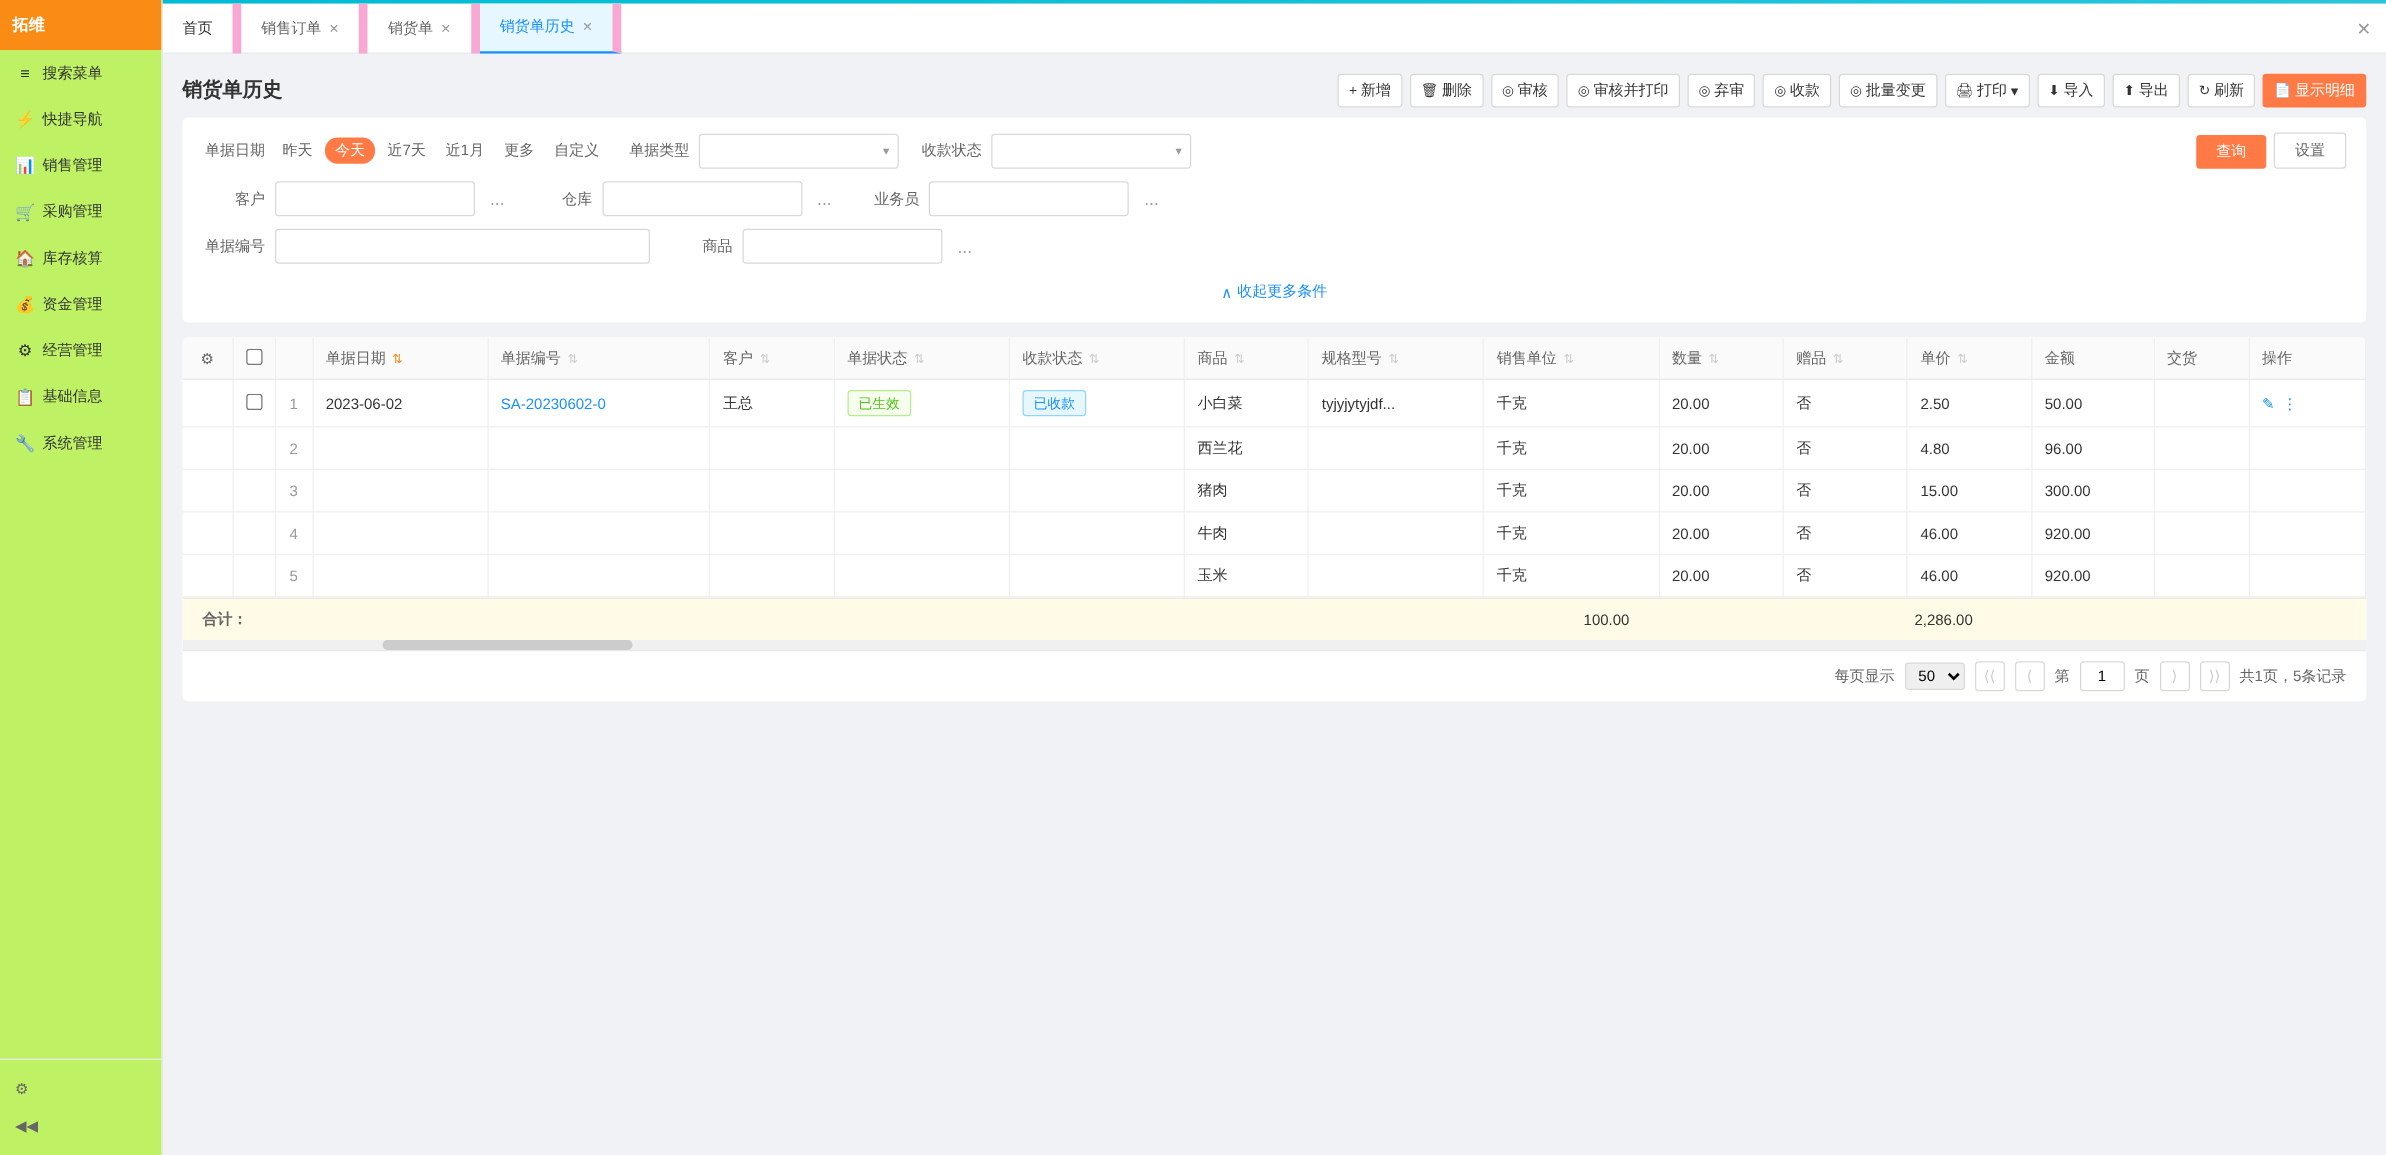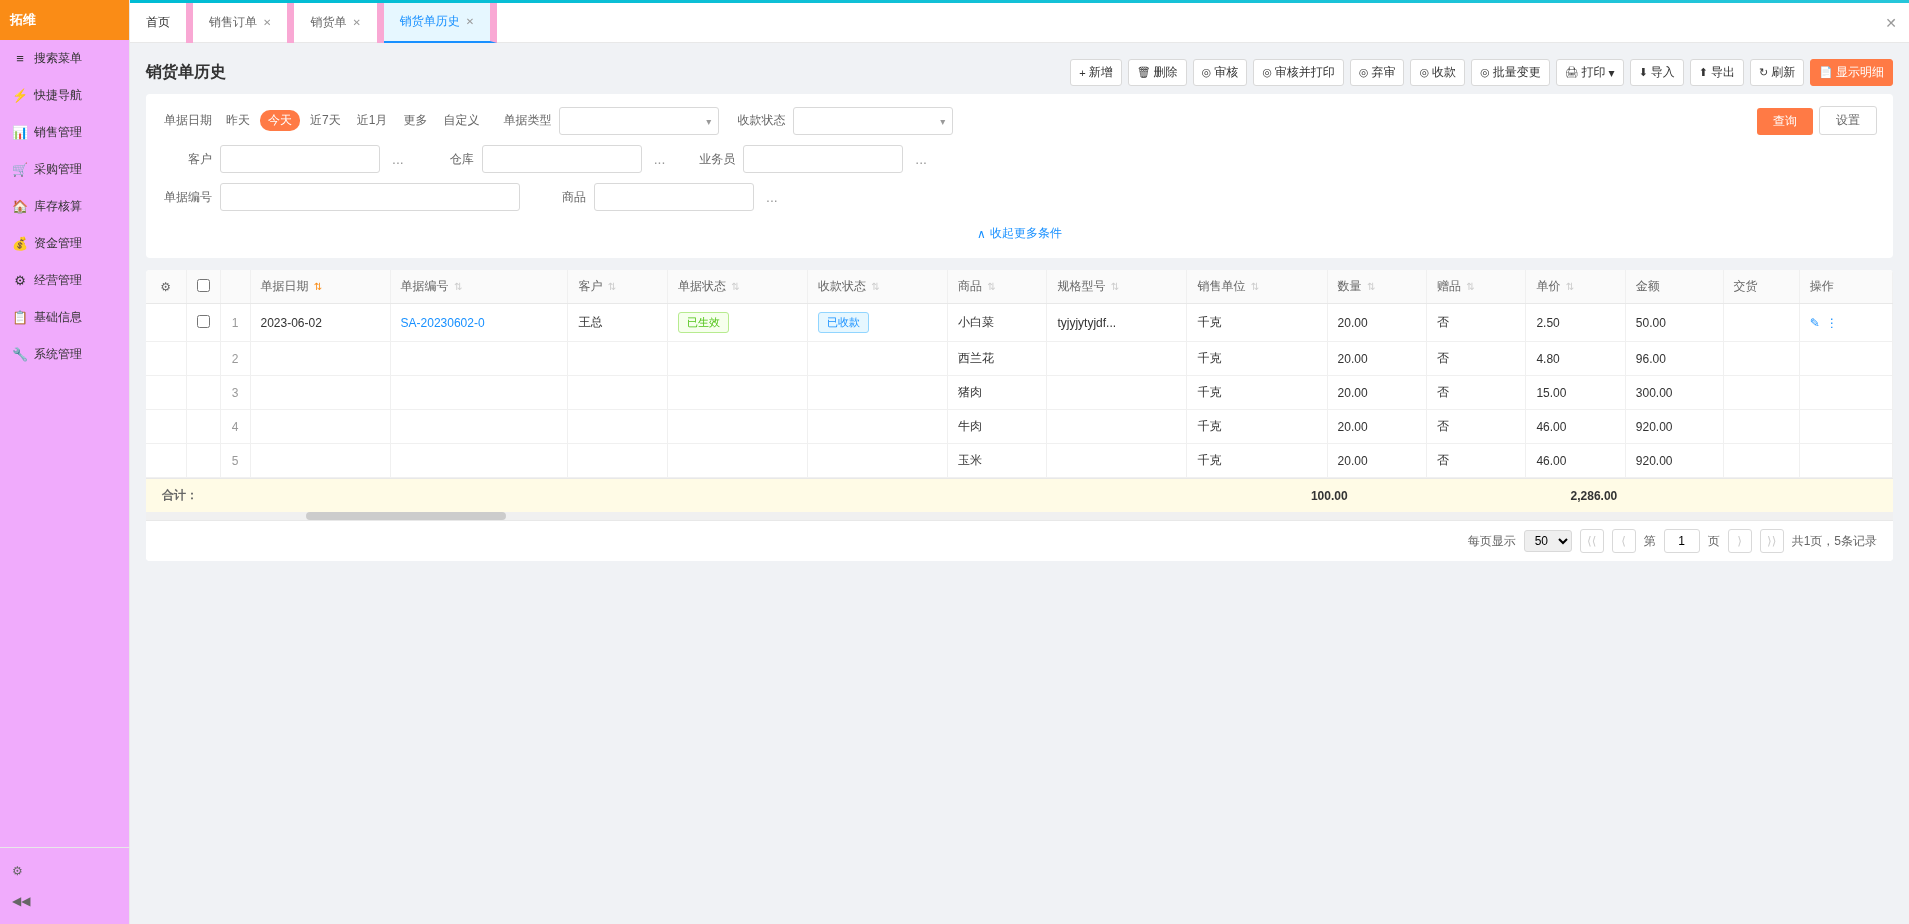--- a/index.html
+++ b/index.html
@@ -1,19 +1,19 @@
 <!DOCTYPE html>
 <html><head>
   <meta charset="utf-8">
   <style>
     * { box-sizing: border-box; margin: 0; padding: 0; }
     body { font-family: "Microsoft YaHei", Arial, sans-serif; font-size: 12px; background: #f5f5f5; display: flex; height: 924px; overflow: hidden; }
 
     
-    .sidebar { width: 130px; background: #f0abfc; border-right: 1px solid #e8e8e8; display: flex; flex-direction: column; flex-shrink: 0; justify-content: center; }
+    .sidebar { width: 130px; background: #bef264; border-right: 1px solid #e8e8e8; display: flex; flex-direction: column; flex-shrink: 0; justify-content: center; }
     .sidebar-logo { background: #fa8c16; color: white; padding: 8px 10px; font-size: 13px; font-weight: bold; height: 40px; display: flex; align-items: center; }
     .sidebar-menu-item { display: flex; align-items: center; padding: 10px 12px; cursor: pointer; color: #333; font-size: 12px; gap: 6px; }
     .sidebar-icon { width: 16px; height: 16px; display: inline-flex; align-items: center; justify-content: center; font-size: 13px; }
     .sidebar-bottom { margin-top: auto; border-top: 1px solid #e8e8e8; padding: 8px 0; }
     .sidebar-bottom-item { display: flex; align-items: center; padding: 8px 12px; cursor: pointer; color: #666; gap: 6px; }
 
     
     .main { flex: 1; display: flex; flex-direction: column; overflow: hidden; }
 
     
@@ -64,21 +64,21 @@
     .sort-icon.active { color: #fa8c16; }
     .badge { display: inline-block; padding: 2px 8px; border-radius: 3px; font-size: 11px; }
     .badge-green { background: #f6ffed; color: #52c41a; border: 1px solid #b7eb8f; }
     .badge-blue { background: #e6f7ff; color: #1890ff; border: 1px solid #91d5ff; }
     .action-link { color: #1890ff; cursor: pointer; margin-right: 6px; font-size: 12px; }
 
     
     .table-footer { background: #fffbe6; padding: 8px 16px; display: flex; align-items: center; border-top: 1px solid #e8e8e8; }
     .footer-label { color: #666; margin-right: 16px; font-weight: bold; }
     .footer-values { display: flex; gap: 0; flex: 1; }
-    .footer-cell { flex: 1; text-align: right; padding: 0 10px; color: #333; font-weight: bold; }
+    .footer-cell { flex: 1; text-align: center; padding: 0 10px; color: #333; font-weight: normal; }
 
     
     .pagination-bar { display: flex; align-items: center; justify-content: flex-end; padding: 8px 16px; background: white; border-top: 1px solid #e8e8e8; gap: 8px; }
     .pagination-label { color: #666; font-size: 12px; }
     .page-size-select { border: 1px solid #d9d9d9; border-radius: 3px; padding: 2px 6px; font-size: 12px; }
     .page-btn { width: 24px; height: 24px; display: inline-flex; align-items: center; justify-content: center; border: 1px solid #d9d9d9; border-radius: 3px; cursor: pointer; font-size: 12px; background: white; color: #666; }
     .page-btn.disabled { color: #ccc; cursor: not-allowed; }
     .page-num-input { border: 1px solid #d9d9d9; border-radius: 3px; width: 36px; height: 24px; text-align: center; font-size: 12px; }
     .total-info { color: #666; font-size: 12px; }
 

